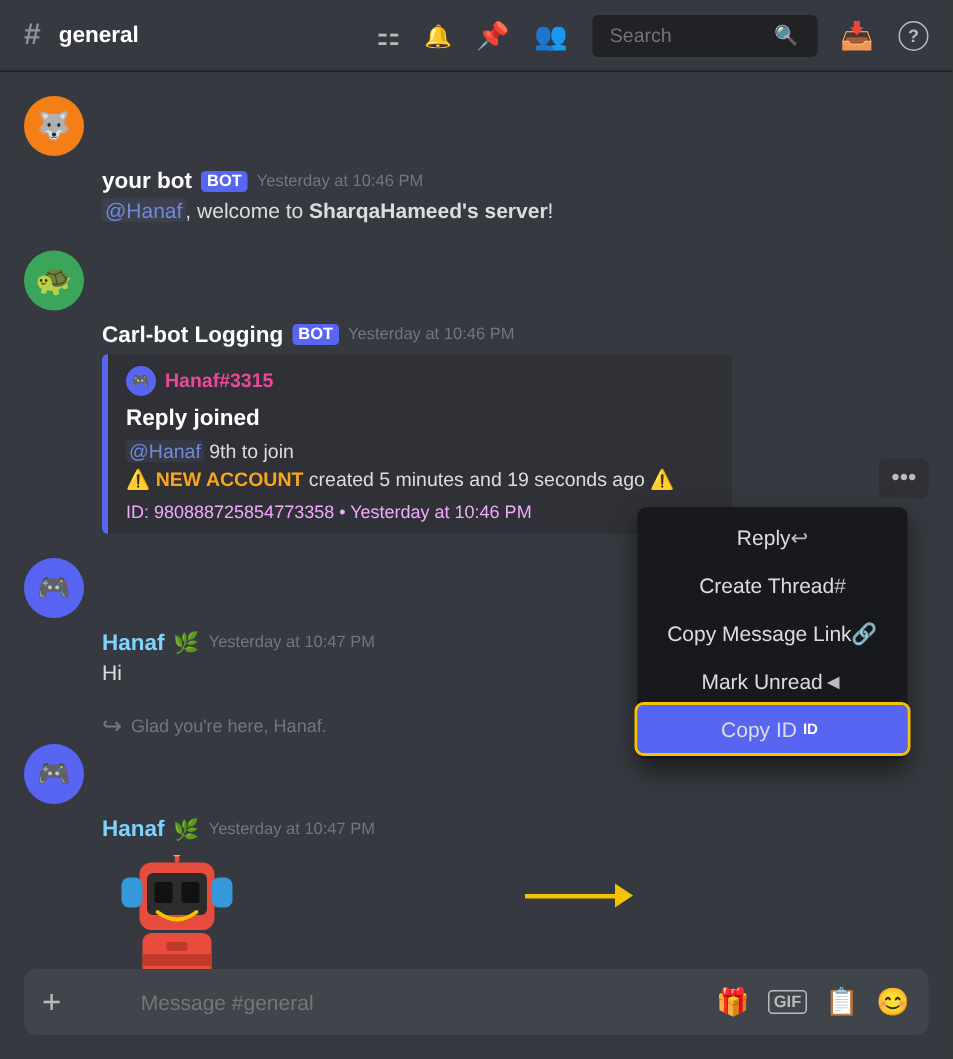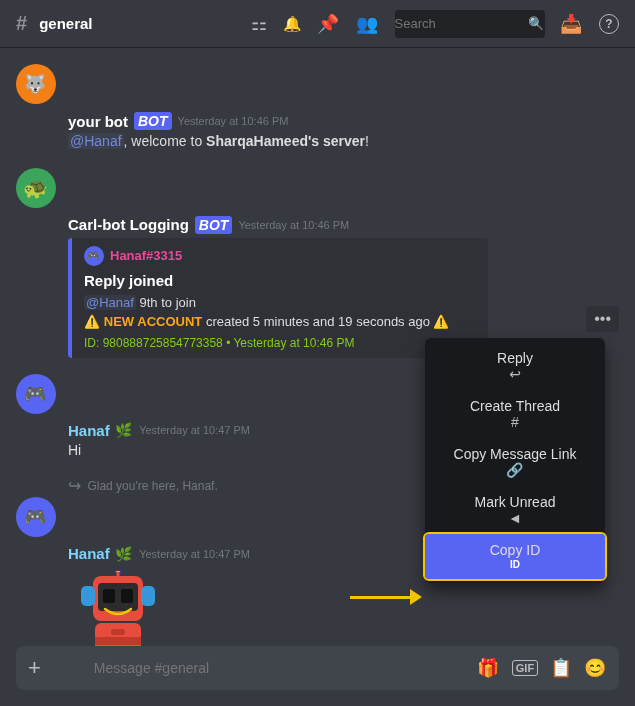--- a/index.html
+++ b/index.html
@@ -45,21 +45,21 @@
       gap: 16px;
     }
     .header-icon-btn {
       color: #b9bbbe;
       font-size: 18px;
       cursor: pointer;
     }
     .search-bar {
       background: #202225;
       border-radius: 4px;
-      padding: 4px 0;
+      padding: 4px 12px;
       display: flex;
       align-items: center;
       gap: 8px;
       width: 150px;
       height: 28px;
     }
     .search-bar input {
       background: transparent;
       border: none;
       outline: none;
@@ -114,26 +114,25 @@
     .username {
       font-weight: 600;
       font-size: 15px;
     }
     .username-bot { color: #fff; }
     .username-carlbot { color: #fff; }
     .username-hanaf { color: #7dd3fc; }
     .badge-bot {
       background: #5865f2;
       color: #fff;
-      font-size: 14px;
+      font-size: 11px;
       font-weight: 700;
       padding: 1px 4px;
       border-radius: 3px;
       text-transform: uppercase;
-      font-style: italic;
     }
     .timestamp {
       color: #72767d;
       font-size: 11px;
     }
     .message-text {
       font-size: 14px;
       color: #dcddde;
       line-height: 1.4;
     }
@@ -183,21 +182,21 @@
       color: #fff;
       margin-bottom: 4px;
     }
     .embed-body {
       font-size: 13px;
       color: #dcddde;
       line-height: 1.5;
     }
     .embed-footer {
       font-size: 12px;
-      color: #84cc16;
+      color: #f0abfc;
       margin-top: 4px;
     }
 
     
     .leaf-icon { font-size: 14px; }
 
     
     .reply-indicator {
       display: flex;
       align-items: center;
@@ -231,26 +230,25 @@
       background: #18191c;
       border-radius: 6px;
       width: 180px;
       padding: 4px 0;
       box-shadow: 0 8px 16px rgba(0,0,0,0.5);
       z-index: 100;
     }
     .context-menu-item {
       display: flex;
       align-items: center;
-      justify-content: flex-end;
+      justify-content: center;
       padding: 8px 12px;
       font-size: 14px;
       color: #dcddde;
       cursor: pointer;
-      flex-direction: column;
     }
     .context-menu-item.highlighted {
       background: #5865f2;
       border-radius: 4px;
       outline: 2px solid #f5c400;
     }
     .context-menu-icon {
       color: #b9bbbe;
       font-size: 14px;
     }

